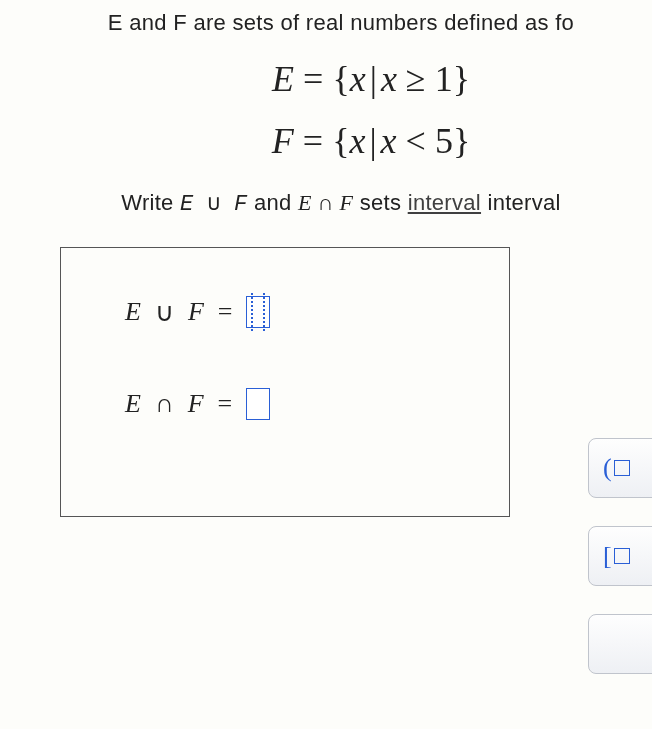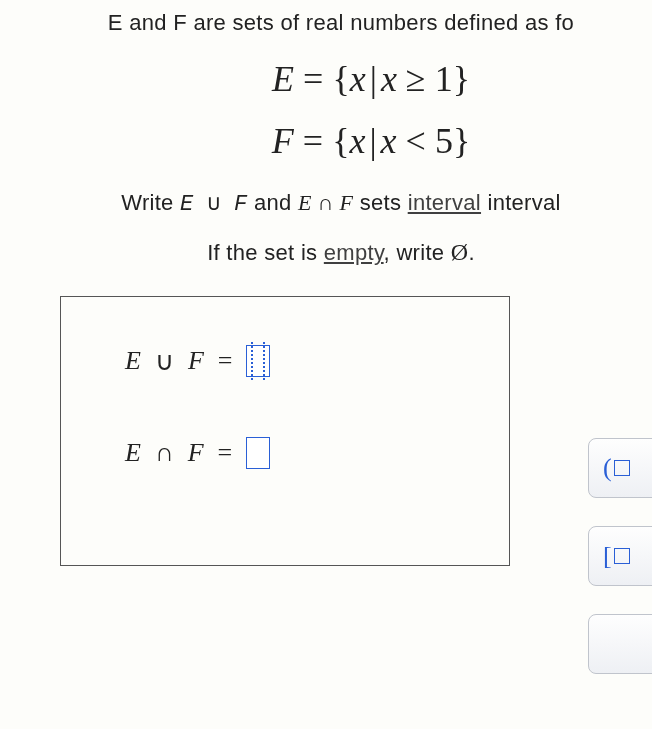--- a/index.html
+++ b/index.html
@@ -129,23 +129,20 @@
       <span>F</span>
       <span class="op"> = </span>
       <span class="setbraces">{</span><span>x</span><span class="bar">|</span><span>x</span><span class="op"> &lt; </span><span class="op">5</span><span class="setbraces">}</span>
     </div>
   </div>
 
   <div class="line">
     <span>Write </span><span style="font-family:Liberation Mono, monospace;font-style:italic">E ∪ F</span><span> and </span><span style="font-family:Liberation Serif, serif;font-style:italic">E ∩ F</span><span> sets </span><span class="link">interval</span><span> interval</span>
   </div>
 
-  <div class="line">
-    <span>If the set is </span><span class="link">empty</span><span>, write </span><span class="empty-slash">Ø</span><span>.</span>
-  </div>
 
   <div class="answer-panel">
     <div class="ans-row">
       <span>E</span>
       <span class="up">∪</span>
       <span>F</span>
       <span class="up">=</span>
       <span class="inputbox dotted"></span>
     </div>
     <div class="ans-row">

